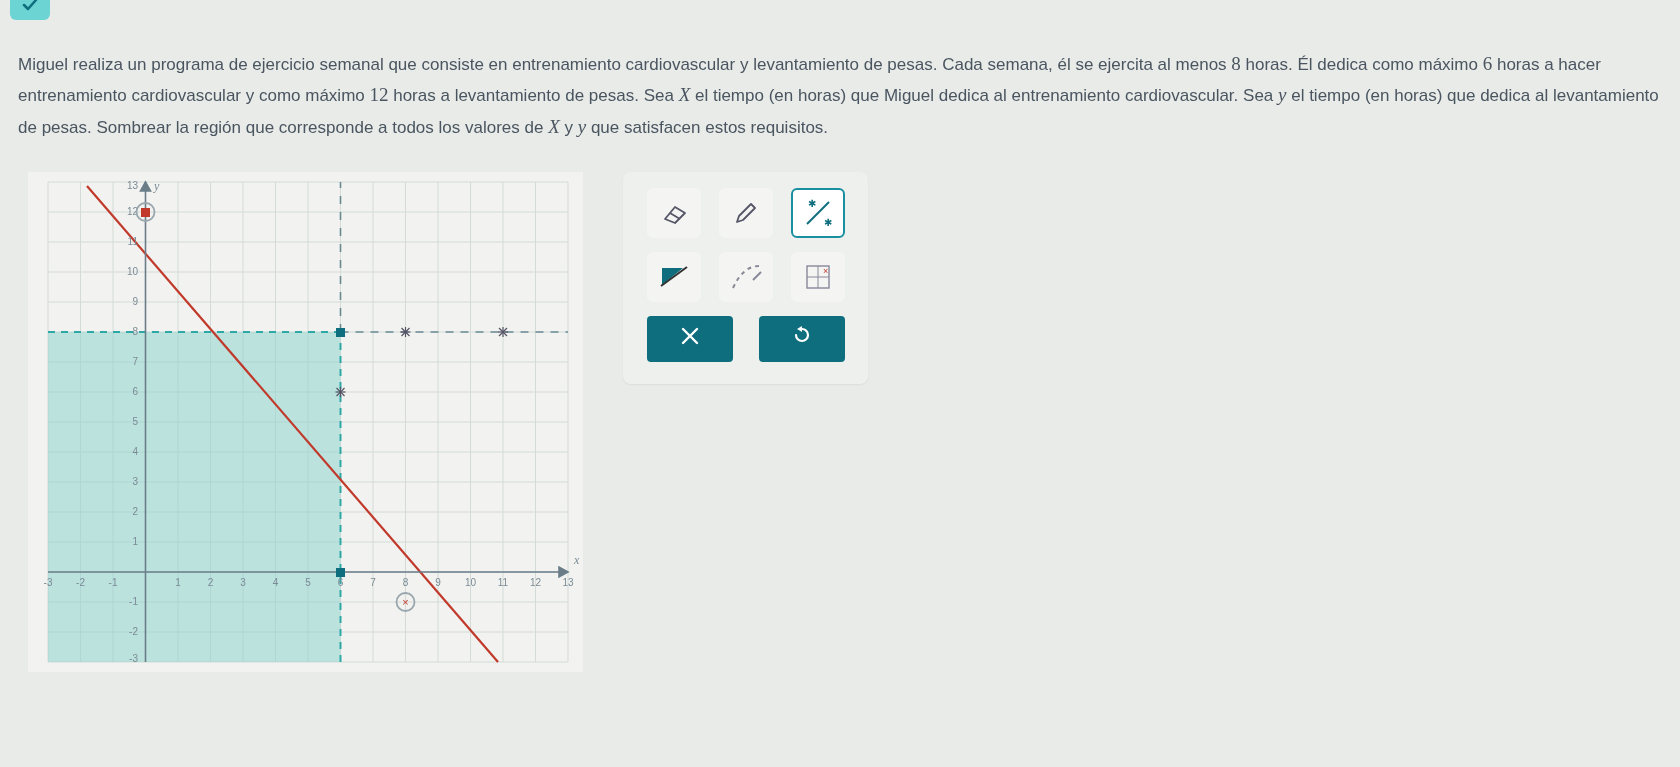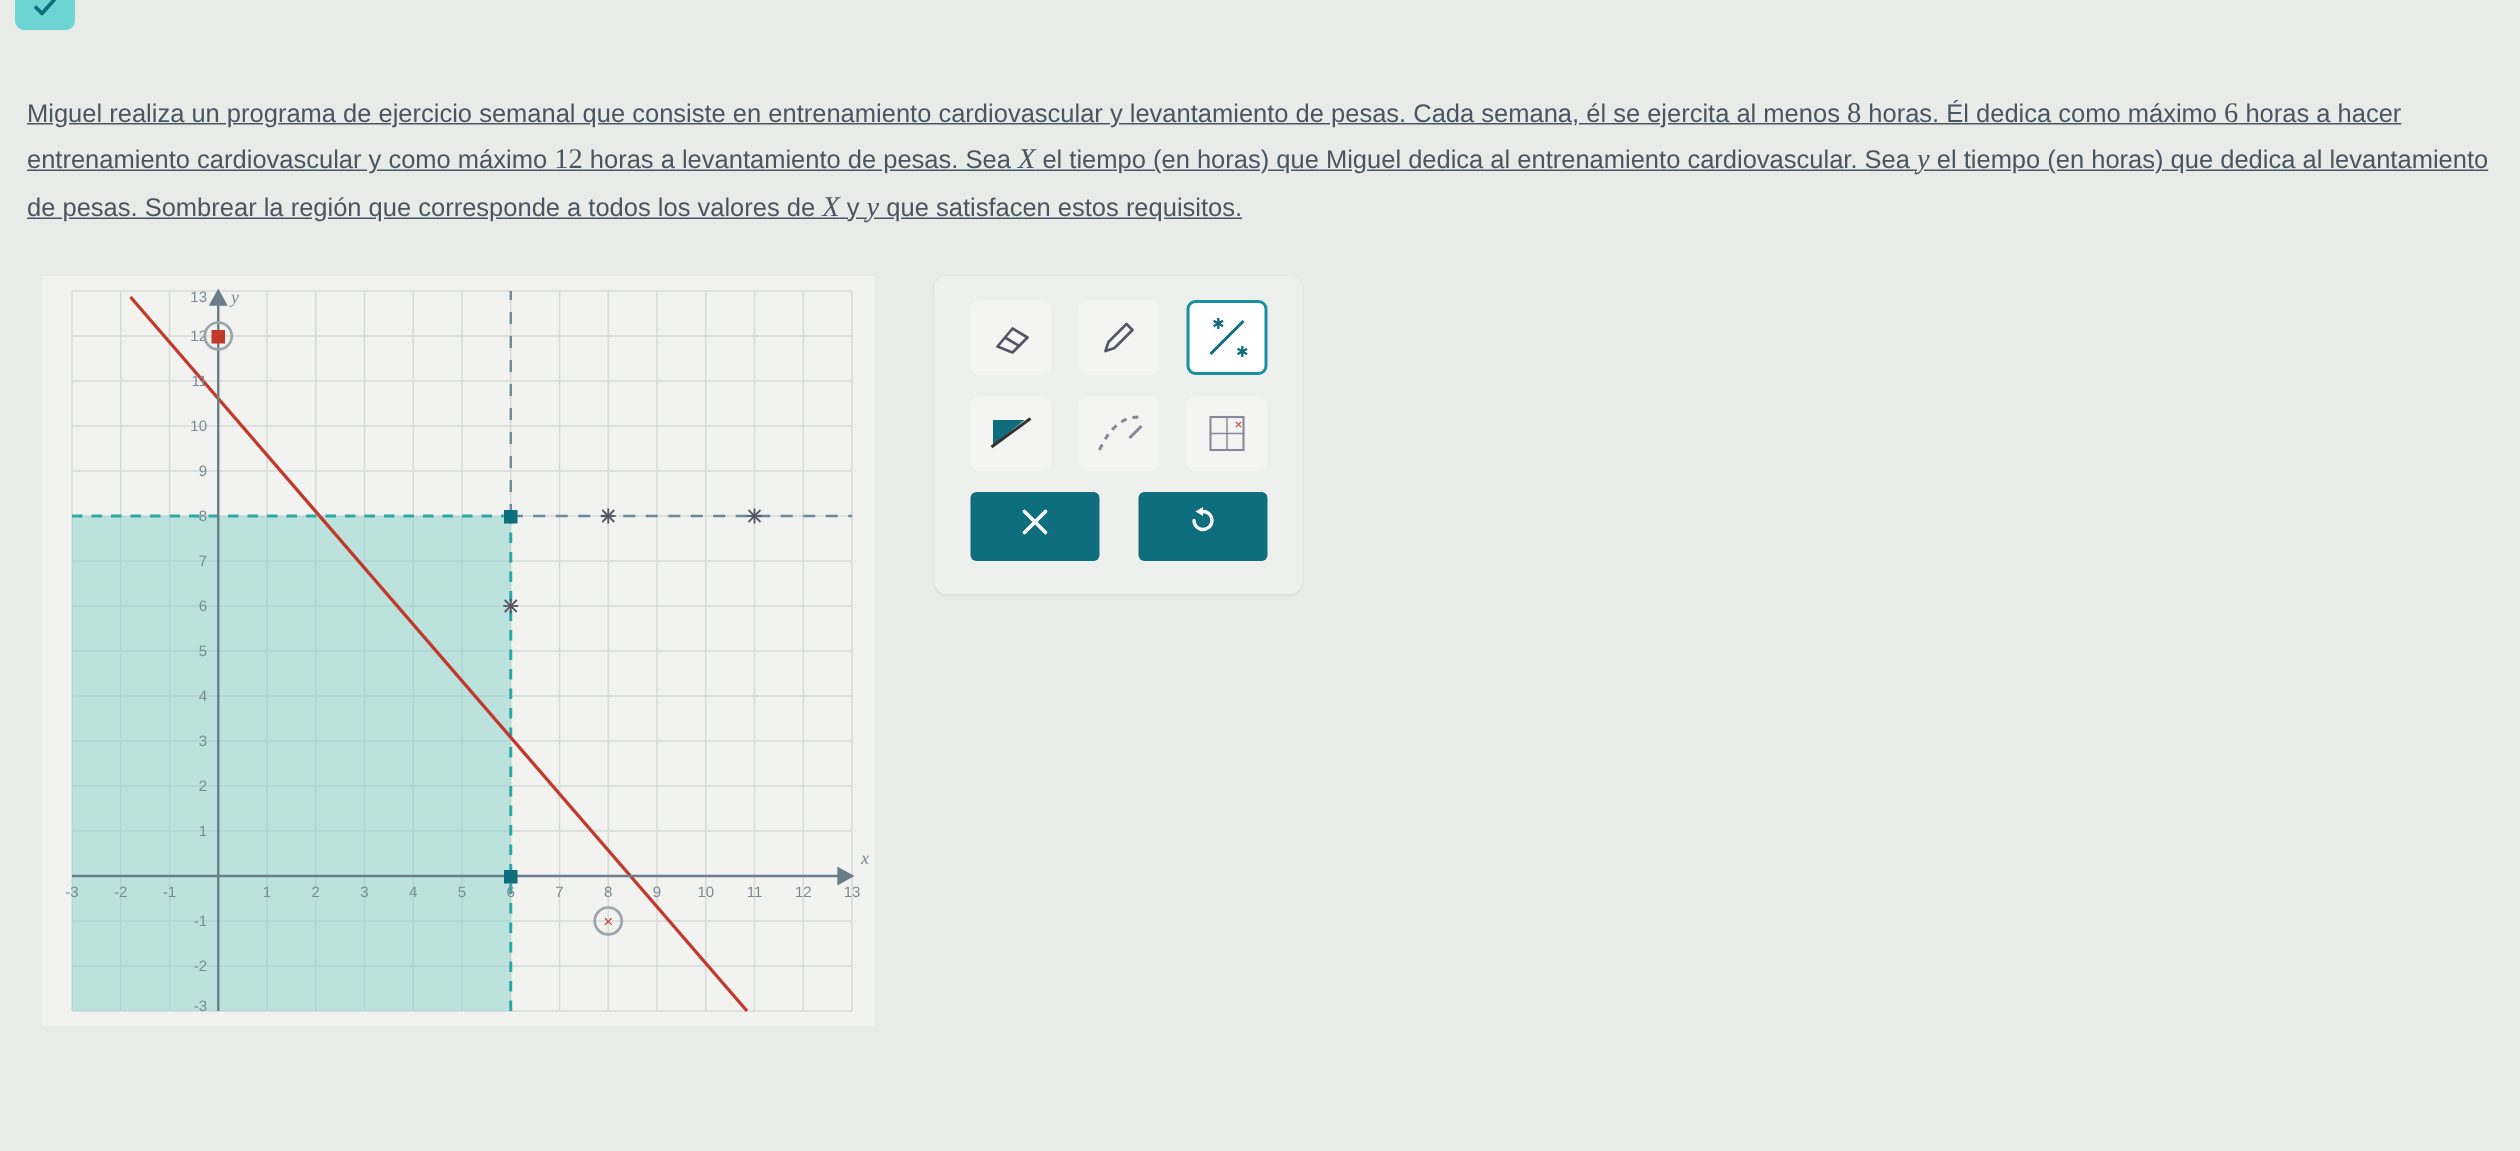--- a/index.html
+++ b/index.html
@@ -19,22 +19,21 @@
     left: 10px;
     width: 40px;
     height: 30px;
     background: #6dd4d4;
     border-radius: 0 0 6px 6px;
     display: flex;
     align-items: center;
     justify-content: center;
   }
   .question-text {
-    padding: 60px 18px 0 18px;
-    text-decoration: underline;
+    padding: 48px 18px 0 18px;
   }
   .math-num {
     font-family: Georgia, 'Times New Roman', serif;
     font-size: 19px;
     color: #4a5560;
   }
   .math-var {
     font-family: Georgia, 'Times New Roman', serif;
     font-style: italic;
     font-size: 19px;

